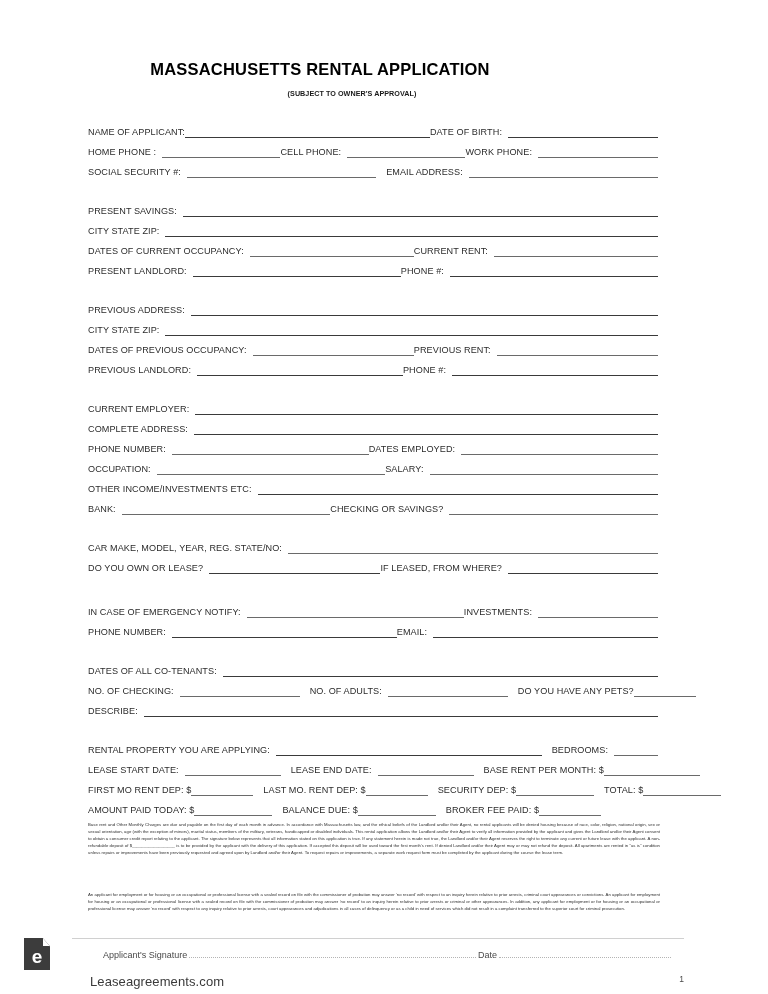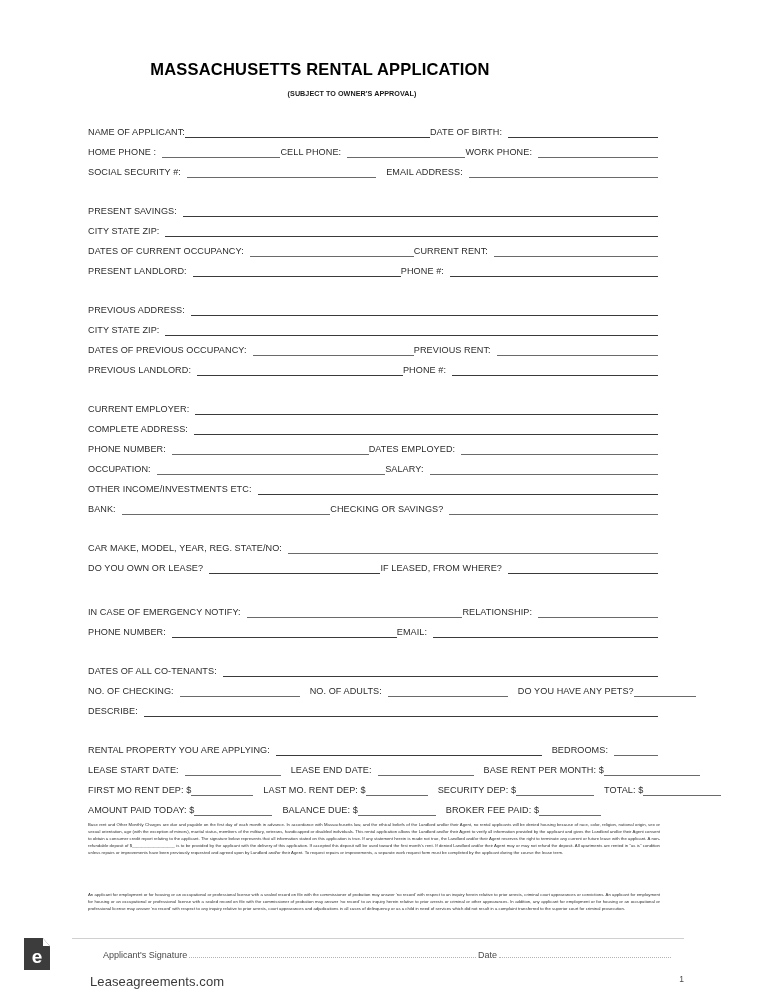--- a/index.html
+++ b/index.html
@@ -334,21 +334,21 @@
         <span class="gap-s"></span>
         <span class="rule w-2xl"></span>
       </div>
     </div>
 
     <div class="fgroup" style="margin-top:24px;">
       <div class="frow">
         <span class="lbl">IN CASE OF EMERGENCY NOTIFY:</span>
         <span class="gap-s"></span>
         <span class="rule thin"></span>
-        <span class="lbl">RELATIONSHIP:</span>
+        <span class="lbl">INVESTMENTS:</span>
         <span class="gap-s"></span>
         <span class="rule thin w-xl"></span>
       </div>
       <div class="frow">
         <span class="lbl">PHONE NUMBER:</span>
         <span class="gap-s"></span>
         <span class="rule"></span>
         <span class="lbl">EMAIL:</span>
         <span class="gap-s"></span>
         <span class="rule"></span>

